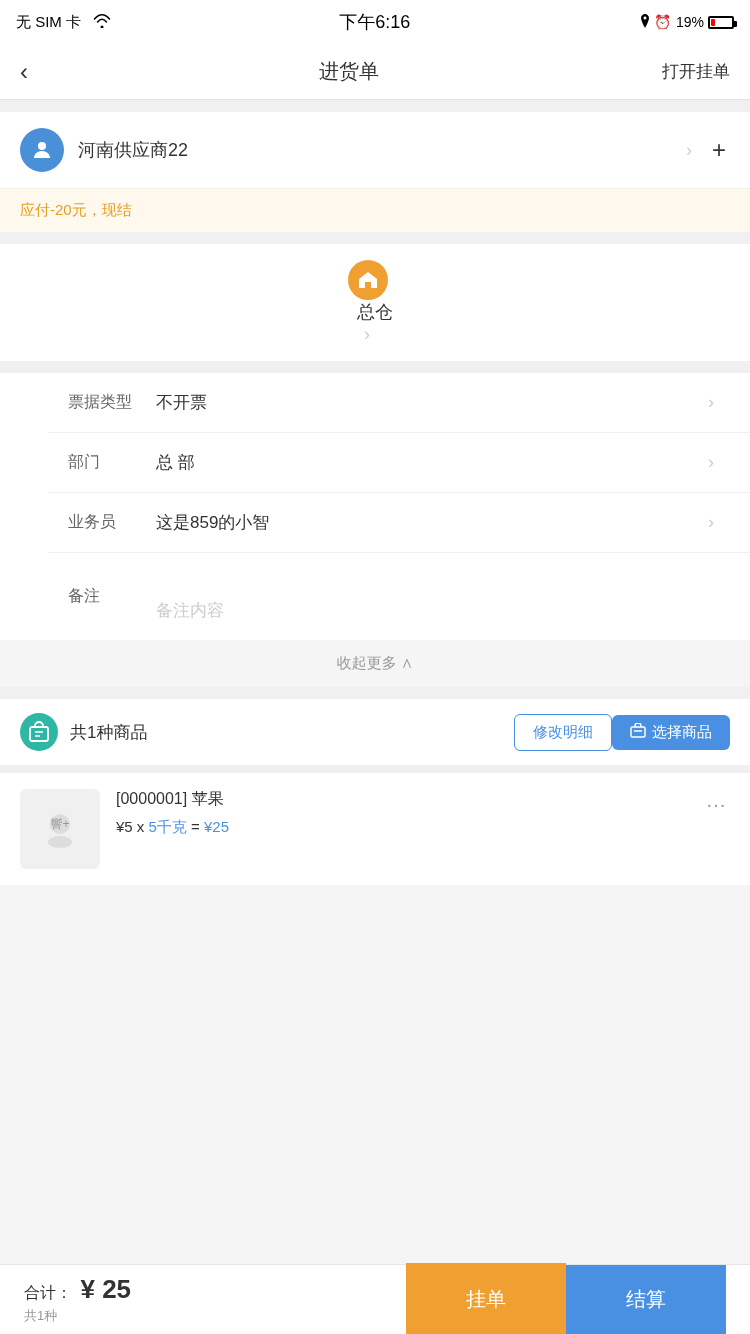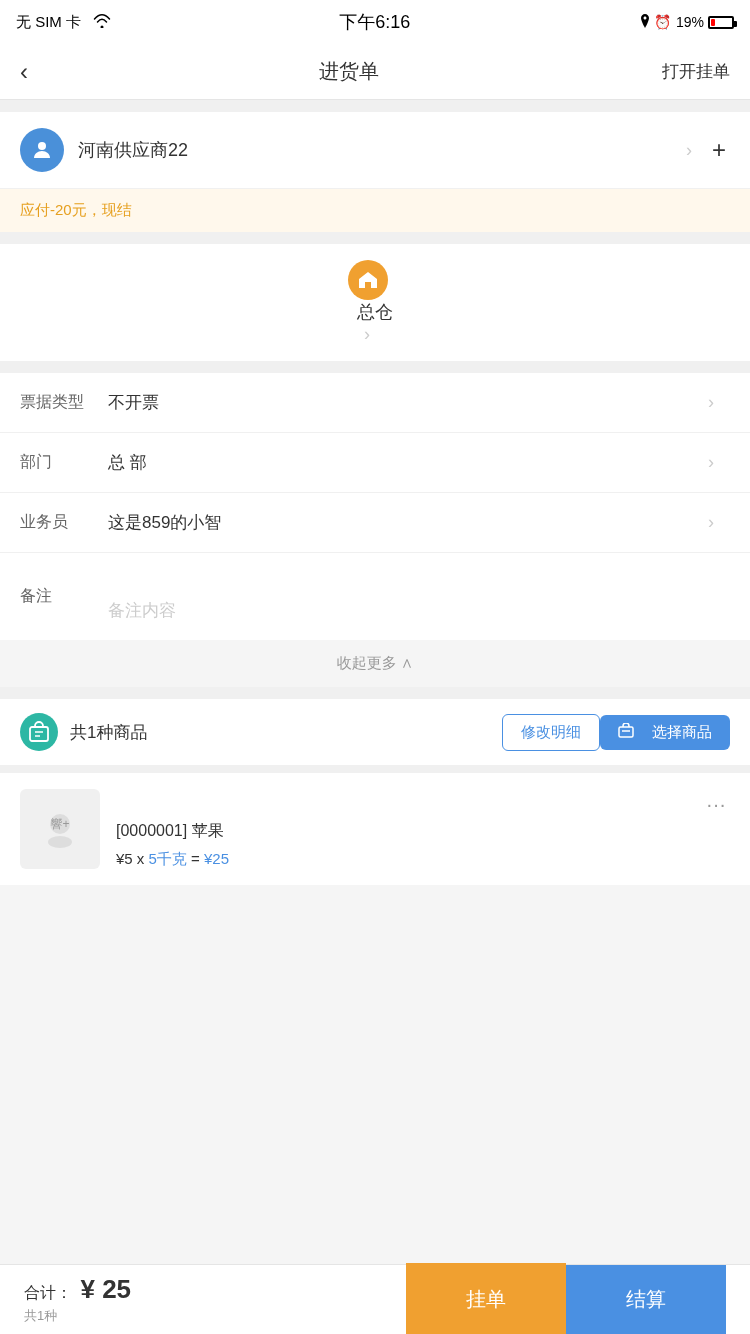--- a/index.html
+++ b/index.html
@@ -129,20 +129,21 @@
     }
     .warehouse-name {
       flex: 1;
       font-size: 18px;
       color: #333;
     }
 
     
     .form-section {
       background: #fff;
+      padding-left: 48px;
     }
     .form-row {
       display: flex;
       align-items: center;
       padding: 18px 20px;
       border-bottom: 1px solid #f0f0f0;
       min-height: 60px;
     }
     .form-row:last-child { border-bottom: none; }
     .form-label {
@@ -204,37 +205,37 @@
     .btn-primary {
       background: #4a90e2;
       color: #fff;
       border: none;
       border-radius: 6px;
       padding: 8px 18px;
       font-size: 15px;
       cursor: pointer;
       display: flex;
       align-items: center;
-      gap: 18px;
+      gap: 6px;
     }
 
     
     .product-item {
       background: #fff;
       display: flex;
       align-items: flex-start;
       padding: 16px 20px;
       border-top: 8px solid #f0f0f0;
     }
     .product-thumb {
       width: 80px; height: 80px; background: #f0f0f0; border-radius: 6px;
       display: flex; align-items: center; justify-content: center;
       margin-right: 16px; flex-shrink: 0; color: #bbb; font-size: 28px;
     }
-    .product-info { flex: 1; margin-top: 32px; }
+    .product-info { flex: 1; }
     .product-name {
       font-size: 16px;
       color: #333;
       margin-bottom: 8px;
     }
     .product-price {
       font-size: 15px;
       color: #333;
     }
     .price-highlight { color: #4a90e2; }

